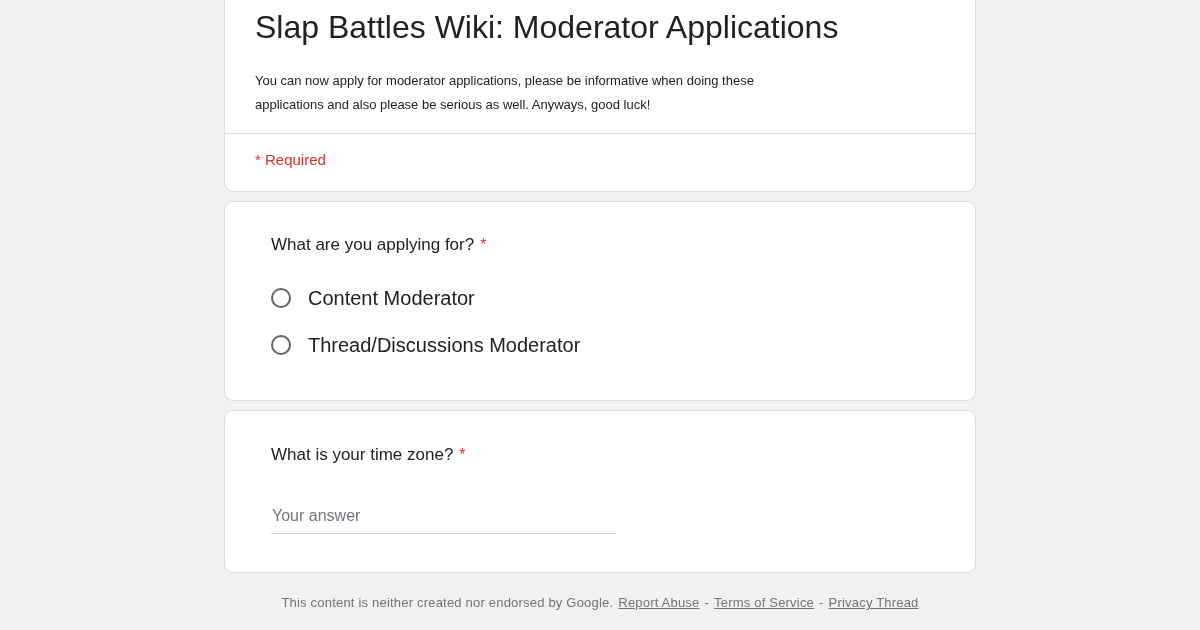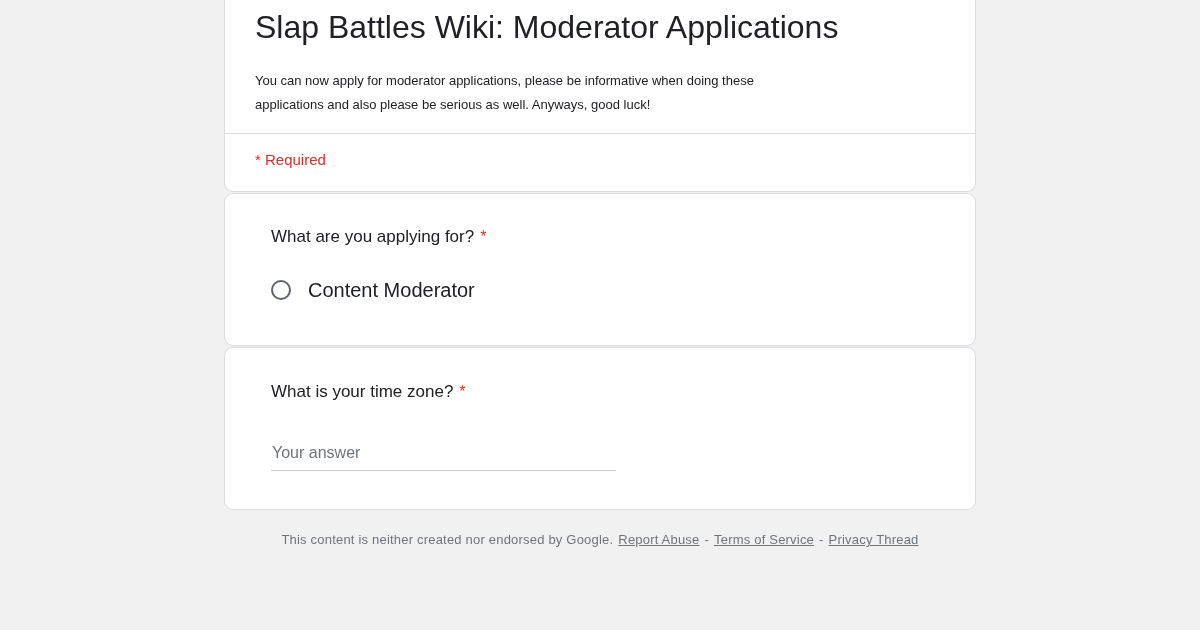--- a/index.html
+++ b/index.html
@@ -11,21 +11,21 @@
   }
   .page { width: 1200px; height: 630px; overflow: hidden; position: relative; }
   .form-column { width: 752px; margin: 0 auto; }
 
   .card {
     background: #ffffff;
     border: 1px solid #dadce0;
     border-radius: 9px;
   }
   .card--header { margin-top: -24px; }
-  .card + .card { margin-top: 1px; padding-left: 46px; }
+  .card + .card { margin-top: 9px; padding-left: 46px; }
 
   .card-main { padding: 28px 30px 16px 30px; }
 
   .form-title {
     font-size: 32px;
     line-height: 44px;
     font-weight: 400;
     color: #202124;
     letter-spacing: 0;
   }
@@ -136,20 +136,24 @@
 
     <div class="card question-card">
       <div class="question-title">
         <span>What are you applying for?</span><span class="required-star">*</span>
       </div>
       <div class="options">
         <div class="option-row">
           <span class="radio-circle"></span>
           <span class="option-label">Content Moderator</span>
         </div>
+        <div class="option-row">
+          <span class="radio-circle"></span>
+          <span class="option-label">Thread/Discussions Moderator</span>
+        </div>
       </div>
     </div>
 
     <div class="card question-card question-card--short">
       <div class="question-title">
         <span>What is your time zone?</span><span class="required-star">*</span>
       </div>
       <div class="short-answer">
         <input type="text" placeholder="Your answer" style="">
       </div>

